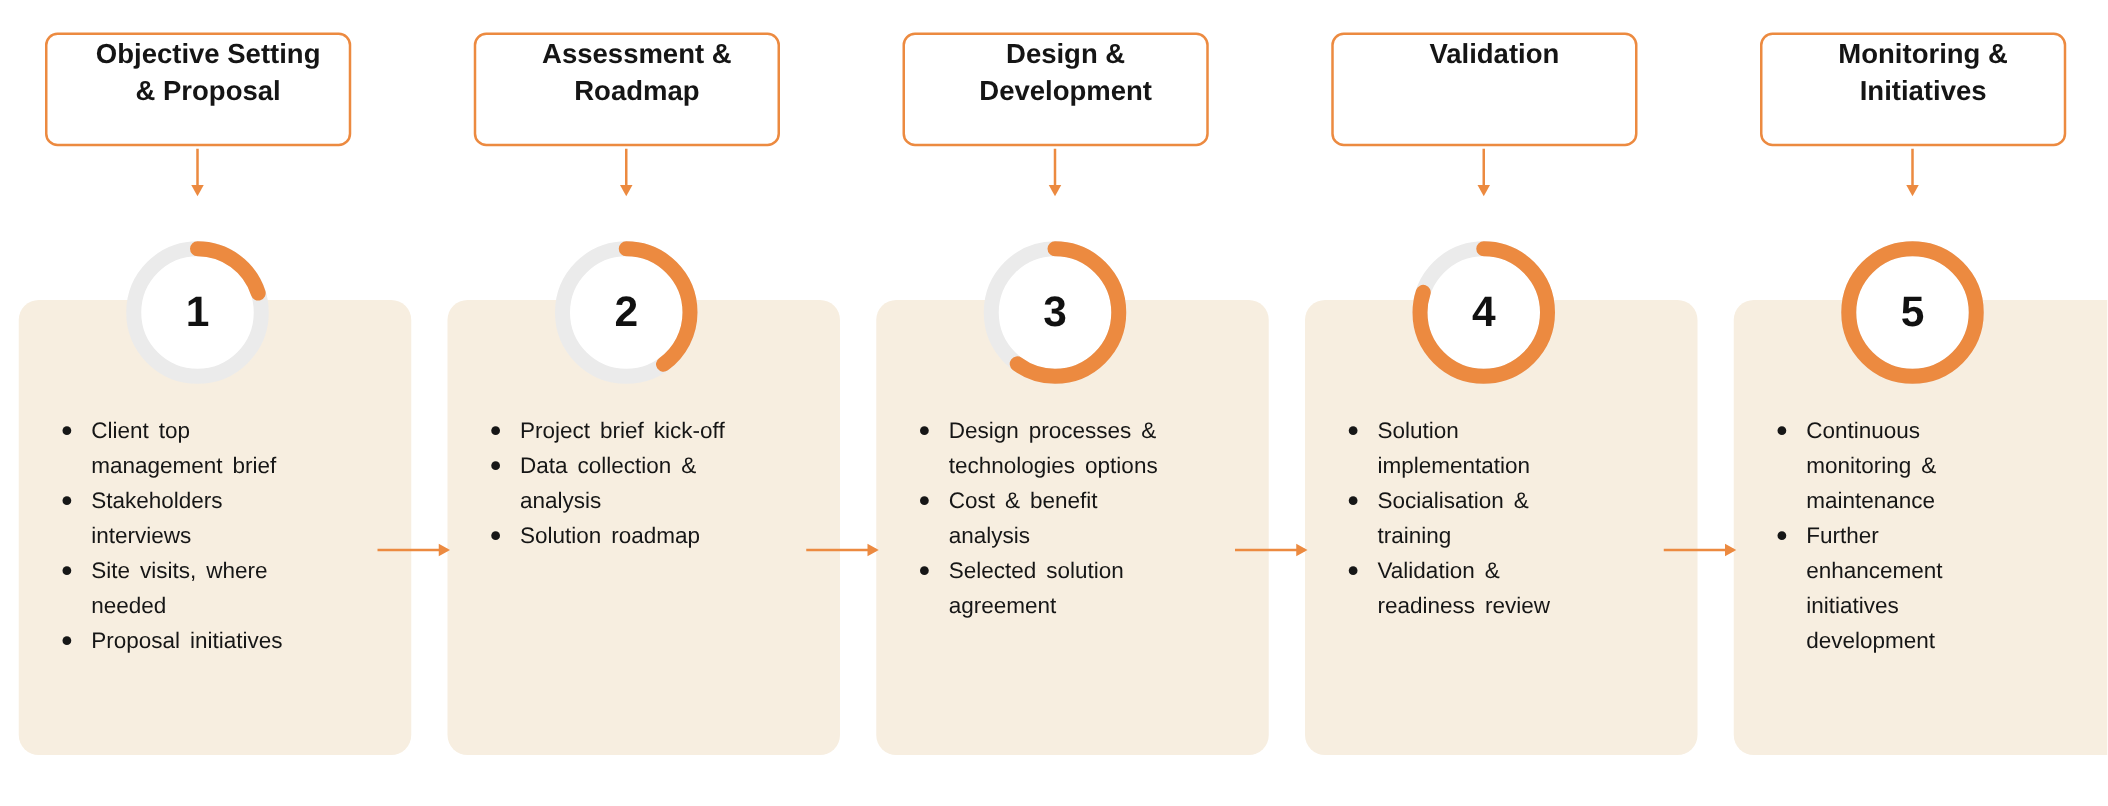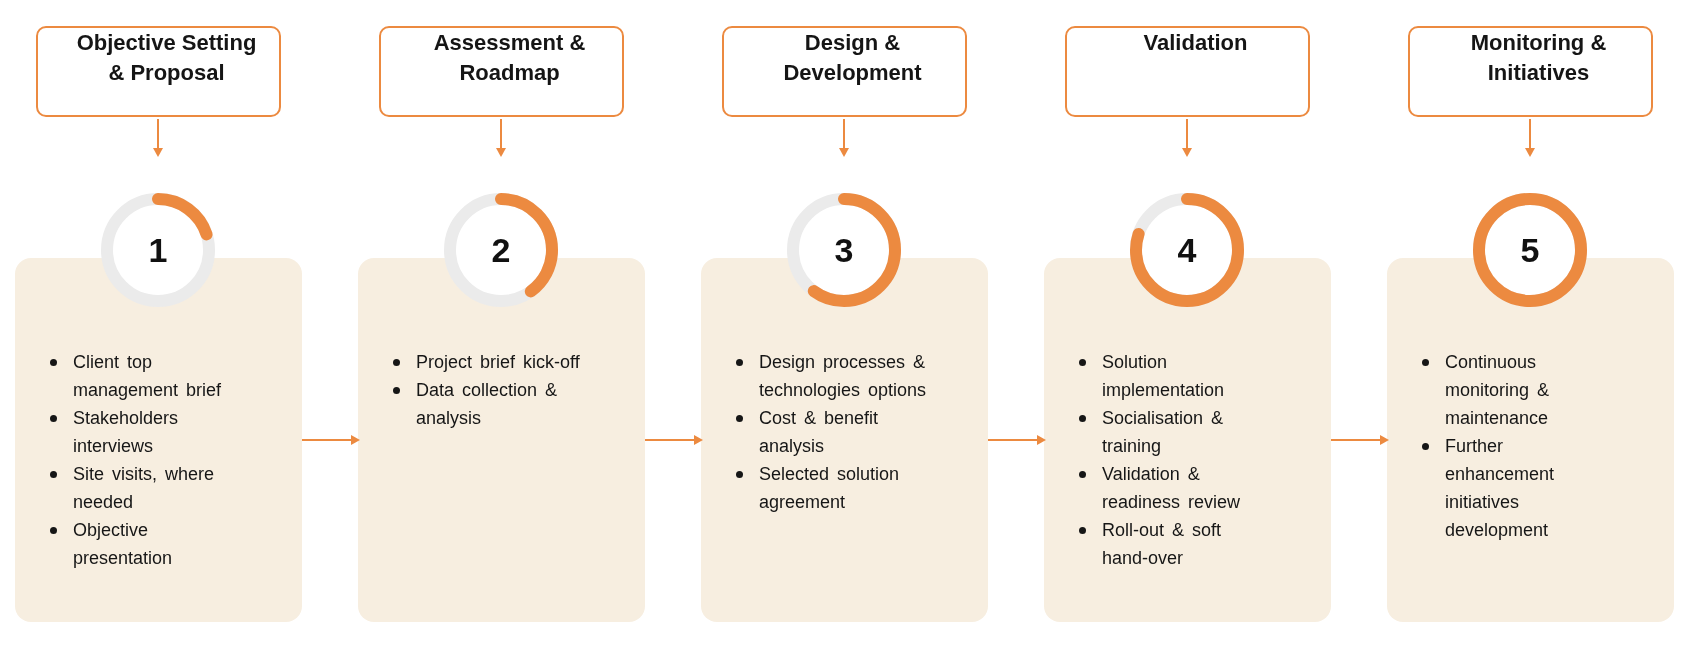--- a/index.html
+++ b/index.html
@@ -18,21 +18,21 @@
   .title-line{font-size:22px;font-weight:700;line-height:30px;color:#151515;text-align:center;white-space:nowrap;}
 
   .v-arrow{position:absolute;left:142px;top:119px;width:2px;height:29px;background:#EC8A40;}
   .v-arrow::after{
     content:"";position:absolute;left:-4px;top:29px;width:0;height:0;
     border-left:5px solid transparent;border-right:5px solid transparent;
     border-top:9px solid #EC8A40;
   }
 
   .card{
-    position:absolute;left:0;top:258px;width:287px;height:364px;
+    position:absolute;left:0;top:240px;width:314px;height:364px;
     background:#F7EEE0;border-radius:16px;
   }
   .bullets{margin:0;padding:90px 58px 0 58px;list-style:none;width:168px;}
   .bullets li{
     position:relative;font-size:18px;line-height:28px;color:#161616;
     word-spacing:3px;
   }
   .bullets li::before{
     content:"";position:absolute;left:-23px;top:10.5px;width:7px;height:7px;
     border-radius:50%;background:#161616;
@@ -57,21 +57,21 @@
 <body>
 
 <div class="diagram">
 
   <div class="col col-0">
     <div class="card">
       <ul class="bullets">
         <li>Client top management brief</li>
         <li>Stakeholders interviews</li>
         <li>Site visits, where needed</li>
-        <li>Objective presentation</li>
+        <li>Proposal initiatives</li>
       </ul>
     </div>
     <div class="title-box">
       <div class="title-line">Objective Setting</div>
       <div class="title-line">&amp; Proposal</div>
     </div>
     <div class="v-arrow"></div>
     <div class="ring">
       <svg width="120" height="120" viewBox="0 0 120 120">
         <circle cx="60" cy="60" r="51" fill="#ffffff" stroke="#EBEBEB" stroke-width="12"></circle>
@@ -79,20 +79,21 @@
       </svg>
       <div class="step-number">1</div>
     </div>
   </div>
 
   <div class="col col-1">
     <div class="card">
       <ul class="bullets">
         <li>Project brief kick-off</li>
         <li>Data collection &amp; analysis</li>
+        <li>Solution roadmap</li>
       </ul>
     </div>
     <div class="title-box">
       <div class="title-line">Assessment &amp;</div>
       <div class="title-line">Roadmap</div>
     </div>
     <div class="v-arrow"></div>
     <div class="ring">
       <svg width="120" height="120" viewBox="0 0 120 120">
         <circle cx="60" cy="60" r="51" fill="#ffffff" stroke="#EBEBEB" stroke-width="12"></circle>
@@ -123,21 +124,20 @@
       <div class="step-number">3</div>
     </div>
   </div>
 
   <div class="col col-3">
     <div class="card">
       <ul class="bullets">
         <li>Solution implementation</li>
         <li>Socialisation &amp; training</li>
         <li>Validation &amp; readiness review</li>
-        <li>Roll-out &amp; soft hand-over</li>
       </ul>
     </div>
     <div class="title-box">
       <div class="title-line">Validation</div>
     </div>
     <div class="v-arrow"></div>
     <div class="ring">
       <svg width="120" height="120" viewBox="0 0 120 120">
         <circle cx="60" cy="60" r="51" fill="#ffffff" stroke="#EBEBEB" stroke-width="12"></circle>
         <circle class="ring-progress" cx="60" cy="60" r="51" fill="none" stroke="#EC8A40" stroke-width="12" stroke-linecap="round" transform="rotate(-90 60 60)" stroke-dasharray="256.35396053292715 320.4424506661589"></circle>

